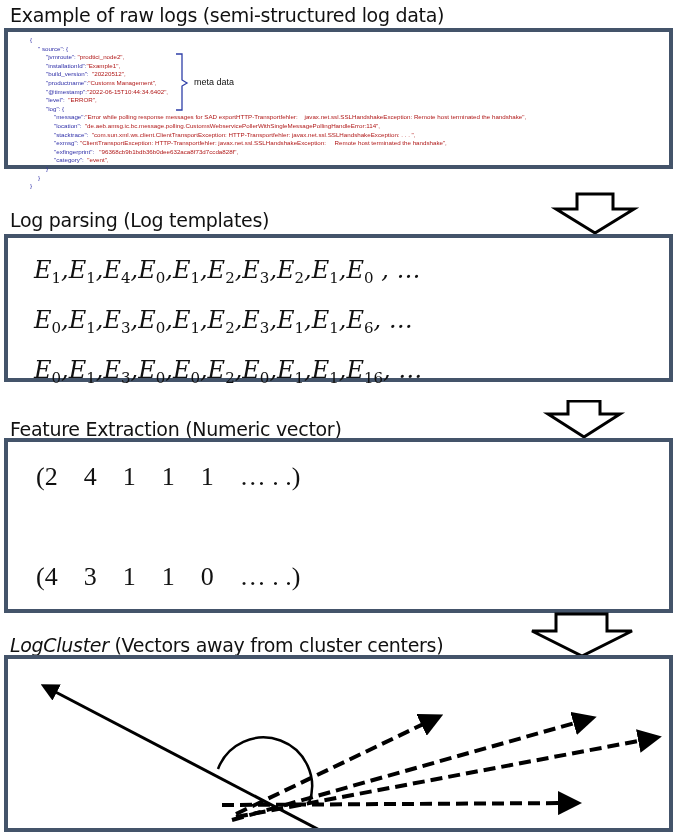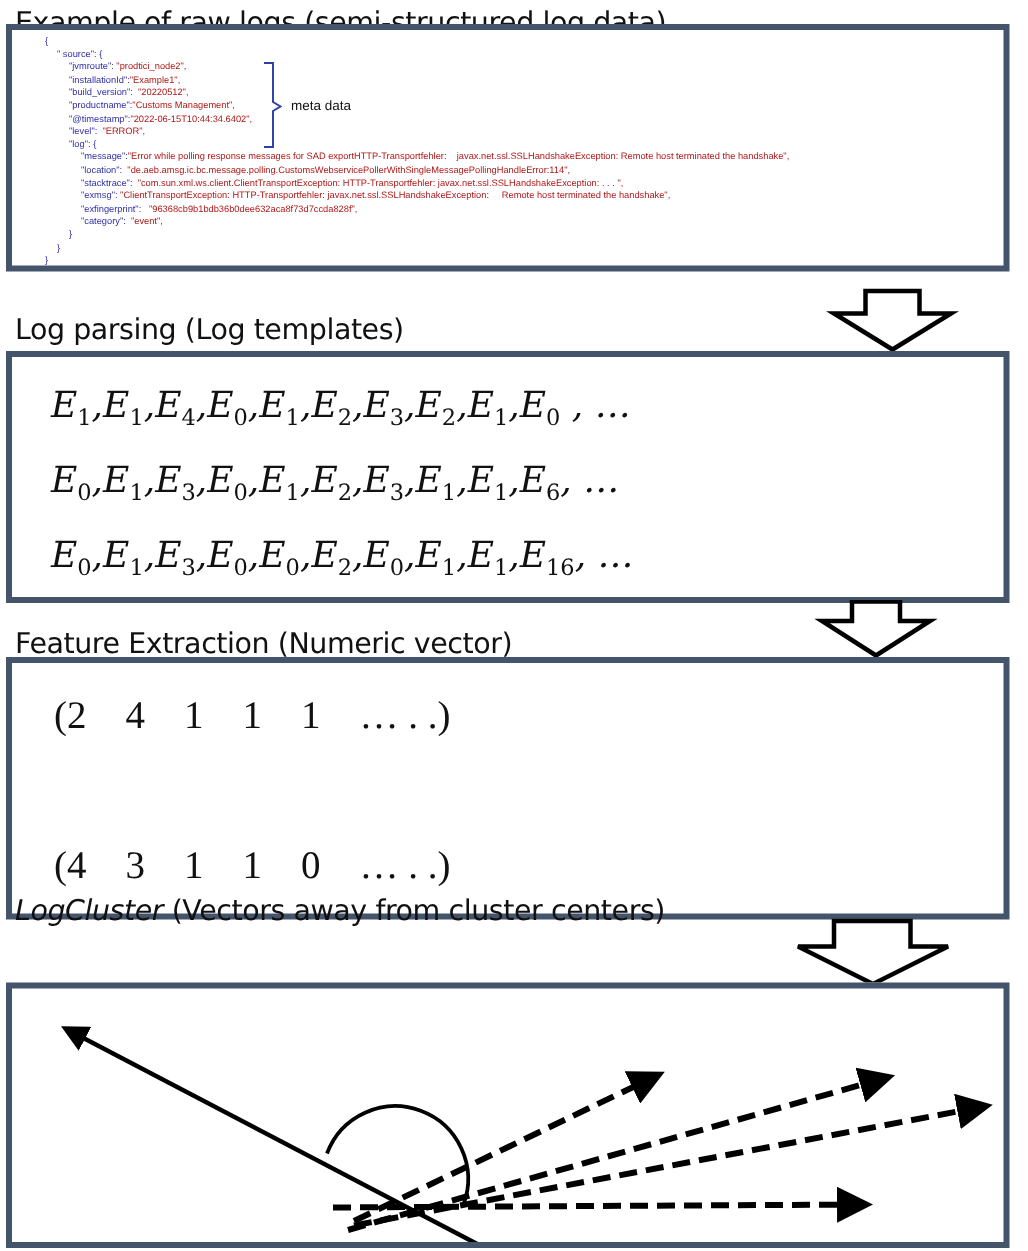--- a/index.html
+++ b/index.html
@@ -14,54 +14,54 @@
     .meta-label { position: absolute; font-size: 9px; color: #111; font-family: "Liberation Sans", sans-serif; }
     .eq { position: absolute; left: 26px; font-family: "DejaVu Serif", serif; font-style: italic; font-size: 24px; color: #111; white-space: nowrap; }
     .eq sub { font-size: 15px; font-style: normal; vertical-align: -5px; }
     .vec { position: absolute; left: 28px; font-family: Liberation Serif, serif; font-size: 26px; color: #111; white-space: pre; }
     .arrow { position: absolute; }
   </style>
 </head>
 <body>
 
 <div class="title" style="top:4px;">Example of raw logs (semi-structured log data)</div>
-<div class="box" style="top:16px; height:165px;">
+<div class="box" style="top:28px; height:141px;">
   <div class="json" id="json-block" style="left:22px; top:4px;"><div style="padding-left: 0px;"><span class="k"></span><span class="p">{</span></div><div style="padding-left: 8px;"><span class="k">" source": {</span><span class="v"></span></div><div style="padding-left: 16px;"><span class="k">"jvmroute":</span><span class="v"> "prodtici_node2",</span></div><div style="padding-left: 16px;"><span class="k">"installationId":</span><span class="v">"Example1",</span></div><div style="padding-left: 16px;"><span class="k">"build_version":</span><span class="v">  "20220512",</span></div><div style="padding-left: 16px;"><span class="k">"productname":</span><span class="v">"Customs Management",</span></div><div style="padding-left: 16px;"><span class="k">"@timestamp":</span><span class="v">"2022-06-15T10:44:34.6402",</span></div><div style="padding-left: 16px;"><span class="k">"level":</span><span class="v">  "ERROR",</span></div><div style="padding-left: 16px;"><span class="k">"log": {</span><span class="v"></span></div><div style="padding-left: 24px;"><span class="k">"message":</span><span class="v">"Error while polling response messages for SAD exportHTTP-Transportfehler:    javax.net.ssl.SSLHandshakeException: Remote host terminated the handshake",</span></div><div style="padding-left: 24px;"><span class="k">"location":</span><span class="v">  "de.aeb.amsg.ic.bc.message.polling.CustomsWebservicePollerWithSingleMessagePollingHandleError:114",</span></div><div style="padding-left: 24px;"><span class="k">"stacktrace":</span><span class="v">  "com.sun.xml.ws.client.ClientTransportException: HTTP-Transportfehler: javax.net.ssl.SSLHandshakeException: . . . ",</span></div><div style="padding-left: 24px;"><span class="k">"exmsg":</span><span class="v"> "ClientTransportException: HTTP-Transportfehler: javax.net.ssl.SSLHandshakeException:     Remote host terminated the handshake",</span></div><div style="padding-left: 24px;"><span class="k">"exfingerprint":</span><span class="v">   "96368cb9b1bdb36b0dee632aca8f73d7ccda828f",</span></div><div style="padding-left: 24px;"><span class="k">"category":</span><span class="v">  "event",</span></div><div style="padding-left: 16px;"><span class="k">}</span><span class="v"></span></div><div style="padding-left: 8px;"><span class="k">}</span><span class="v"></span></div><div style="padding-left: 0px;"><span class="k">}</span><span class="v"></span></div></div>
   <svg class="arrow" style="left:166px; top:20px;" width="20" height="60">
     <path d="M2 2 H8 V28 L13 31 L8 34 V58 H2" fill="none" stroke="#2f3fa8" stroke-width="1.3"></path>
   </svg>
   <div class="meta-label" style="left:186px; top:45px;">meta data</div>
 </div>
 
 <svg class="arrow" style="left:540px; top:192px;" width="110" height="44">
   <path d="M15 2 H51 V17 H72 L33 41 L -6 17 H15 Z" transform="translate(22,0)" fill="#fff" stroke="#000" stroke-width="3"></path>
 </svg>
 
 <div class="title" style="top:209px;">Log parsing (Log templates)</div>
-<div class="box" style="top:234px; height:168px;">
+<div class="box" style="top:234px; height:148px;">
   <div class="eq" style="top:18px;"><span>E<sub>1</sub></span>,<span>E<sub>1</sub></span>,<span>E<sub>4</sub></span>,<span>E<sub>0</sub></span>,<span>E<sub>1</sub></span>,<span>E<sub>2</sub></span>,<span>E<sub>3</sub></span>,<span>E<sub>2</sub></span>,<span>E<sub>1</sub></span>,<span>E<sub>0</sub></span> , …</div>
   <div class="eq" style="top:68px;"><span>E<sub>0</sub></span>,<span>E<sub>1</sub></span>,<span>E<sub>3</sub></span>,<span>E<sub>0</sub></span>,<span>E<sub>1</sub></span>,<span>E<sub>2</sub></span>,<span>E<sub>3</sub></span>,<span>E<sub>1</sub></span>,<span>E<sub>1</sub></span>,<span>E<sub>6</sub></span>, …</div>
   <div class="eq" style="top:118px;"><span>E<sub>0</sub></span>,<span>E<sub>1</sub></span>,<span>E<sub>3</sub></span>,<span>E<sub>0</sub></span>,<span>E<sub>0</sub></span>,<span>E<sub>2</sub></span>,<span>E<sub>0</sub></span>,<span>E<sub>1</sub></span>,<span>E<sub>1</sub></span>,<span>E<sub>16</sub></span>, …</div>
 </div>
 
 <svg class="arrow" style="left:530px; top:400px;" width="120" height="40">
   <path d="M38 1 H70 V14 H90 L54 37 L18 14 H38 Z" fill="#fff" stroke="#000" stroke-width="3"></path>
 </svg>
 
 <div class="title" style="top:418px;">Feature Extraction (Numeric vector)</div>
 <div class="box" style="top:438px; height:175px;">
   <div class="vec" style="top:20px;">(2    4    1    1    1    … . .)</div>
   <div class="vec" style="top:120px;">(4    3    1    1    0    … . .)</div>
 </div>
 
 <svg class="arrow" style="left:520px; top:612px;" width="130" height="48">
   <path d="M36 2 H87 V19 H112 L62 44 L12 19 H36 Z" fill="#fff" stroke="#000" stroke-width="3"></path>
 </svg>
 
-<div class="title" style="top:596px;"><em>LogCluster</em><span> (Vectors away from cluster centers)</span></div>
+<div class="title" style="top:634px;"><em>LogCluster</em><span> (Vectors away from cluster centers)</span></div>
 <div class="box" style="top:655px; height:177px; overflow:hidden;">
   <svg width="669" height="177" style="position:absolute; left:-4px; top:-4px;">
     <defs>
       <marker id="ah" markerWidth="8" markerHeight="8" refX="6" refY="4" orient="auto" markerUnits="strokeWidth">
         <path d="M0 0 L8 4 L0 8 Z" fill="#000"></path>
       </marker>
       <marker id="ah2" markerWidth="6" markerHeight="6" refX="4" refY="3" orient="auto" markerUnits="strokeWidth">
         <path d="M0 0 L6 3 L0 6 Z" fill="#000"></path>
       </marker>
     </defs>

